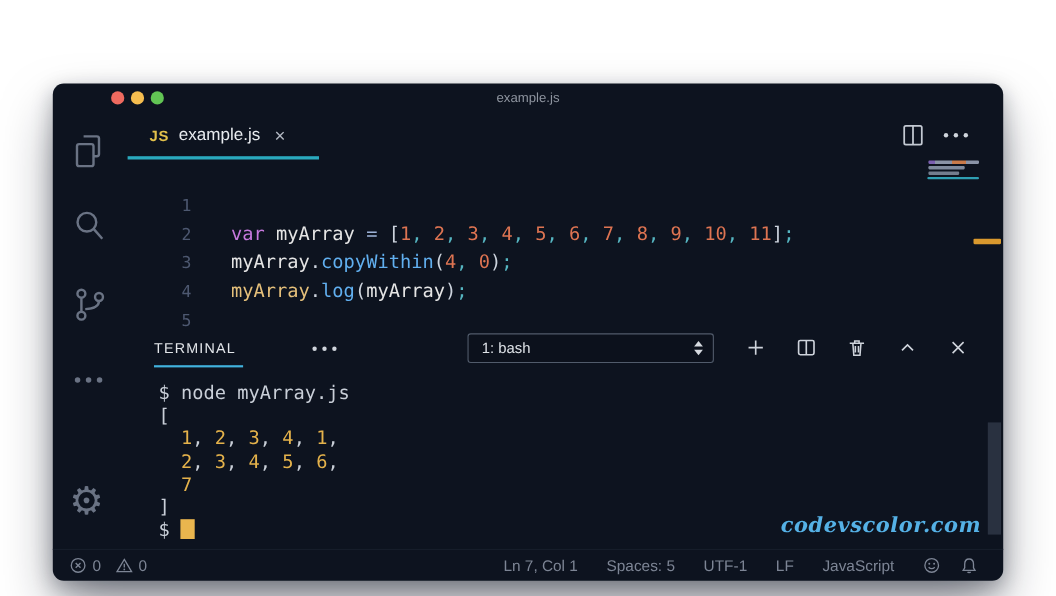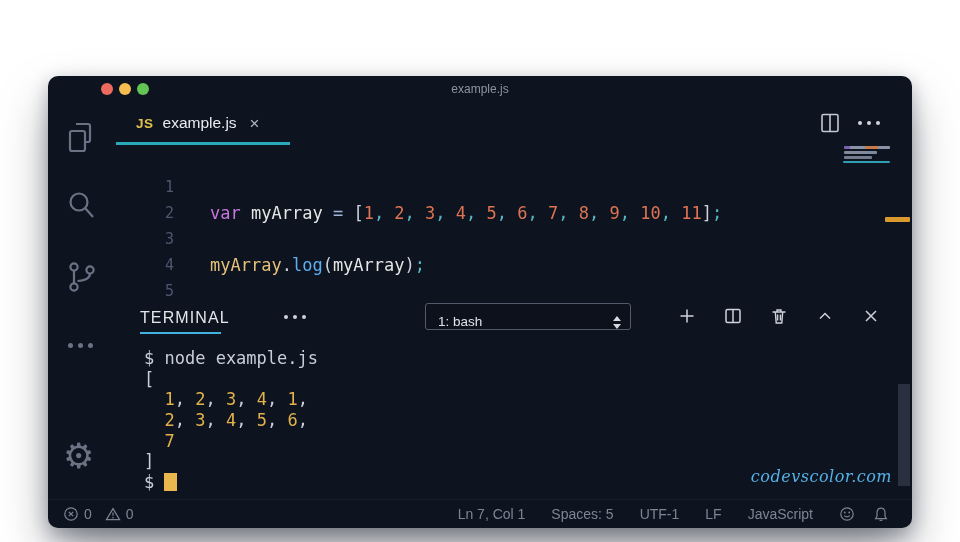--- a/index.html
+++ b/index.html
@@ -39,40 +39,40 @@
   .tok-num{color:#de7452;}
   .tok-punc{color:#56b6c2;}
   .tok-fn{color:#61afef;}
   .tok-obj{color:#e5c07b;}
   .tok-br{color:#ccd3dd;}
   .tok-tfg{color:#c9cfd8;}
   .tok-tnum{color:#e4b24b;}
   .tok-cursor{display:inline-block;width:13px;height:18px;background:#eab64e;vertical-align:-3px;}
 
   
-  .panel-tab{position:absolute;left:92px;top:233px;font-size:16px;letter-spacing:1.1px;color:#e3e6ea;}
+  .panel-tab{position:absolute;left:92px;top:233px;font-size:13px;letter-spacing:1.1px;color:#e3e6ea;}
   .panel-underline{position:absolute;left:92px;top:256px;width:81px;height:2px;background:#41b2dd;}
-  .dd{position:absolute;left:377px;top:227px;width:206px;height:27px;box-sizing:border-box;
-      border:1px solid #515b6b;border-radius:3px;background:#0c111c;display:flex;align-items:flex-end;}
+  .dd{position:absolute;left:377px;top:227px;width:224px;height:27px;box-sizing:border-box;
+      border:1px solid #515b6b;border-radius:3px;background:#0c111c;display:flex;align-items:center;}
   .dd-label{font-size:13.5px;color:#dfe3e8;padding-left:12px;flex:1;}
   .dd-arrows{display:flex;flex-direction:column;gap:3px;padding-right:9px;}
   .dd-arrows b{width:0;height:0;border-left:4px solid transparent;border-right:4px solid transparent;}
   .dd-up{border-bottom:5px solid #d6dae0;}
   .dd-down{border-top:5px solid #d6dae0;}
   .picons{position:absolute;left:629px;top:230px;display:flex;gap:26px;align-items:center;color:#ced3db;}
   .picons .ic{width:20px;height:20px;}
 
   
   .term{position:absolute;left:96px;top:272px;}
   .trow{height:20.7px;font:17px/20.7px "DejaVu Sans Mono",monospace;white-space:pre;}
   .scrollbar{position:absolute;right:2px;top:308px;width:12px;height:102px;background:#293140;}
   .ovr-mark{position:absolute;right:2px;top:141px;width:25px;height:4.5px;background:#d9992e;border-radius:1px;}
 
   .watermark{position:absolute;right:20px;top:391px;font-family:"DejaVu Serif",serif;font-style:italic;
-             font-size:16px;color:#55b1e6;letter-spacing:.5px;}
+             font-size:19px;color:#55b1e6;letter-spacing:.5px;font-weight:bold;}
 
   
   .status{position:absolute;left:0;bottom:0;width:100%;height:29px;box-sizing:border-box;
           display:flex;align-items:center;padding:0 23px 0 15px;color:#7d8595;font-size:14px;
           border-top:1px solid #161d2a;}
   .status .grp-l{display:flex;align-items:center;gap:5px;}
   .status .grp-r{margin-left:auto;display:flex;align-items:flex-end;gap:26px;}
   .sic{width:16px;height:16px;display:block;}
 
   
@@ -139,20 +139,21 @@
 
     <div class="ovr-mark"></div>
 
     <div class="abs" style="left:0;top:70px;width:864px;height:150px;">
       <div class="code-row" style="top:2px;">
         <span class="ln">1</span>
         <span class="code"><span class="tok tok-kw">var</span><span class="tok tok-fg"> </span><span class="tok tok-fg">myArray</span><span class="tok tok-fg"> </span><span class="tok tok-op">=</span><span class="tok tok-fg"> </span><span class="tok tok-br">[</span><span class="tok tok-num">1</span><span class="tok tok-punc">, </span><span class="tok tok-num">2</span><span class="tok tok-punc">, </span><span class="tok tok-num">3</span><span class="tok tok-punc">, </span><span class="tok tok-num">4</span><span class="tok tok-punc">, </span><span class="tok tok-num">5</span><span class="tok tok-punc">, </span><span class="tok tok-num">6</span><span class="tok tok-punc">, </span><span class="tok tok-num">7</span><span class="tok tok-punc">, </span><span class="tok tok-num">8</span><span class="tok tok-punc">, </span><span class="tok tok-num">9</span><span class="tok tok-punc">, </span><span class="tok tok-num">10</span><span class="tok tok-punc">, </span><span class="tok tok-num">11</span><span class="tok tok-br">]</span><span class="tok tok-punc">;</span></span>
       </div>
       <div class="code-row" style="top:28px;">
         <span class="ln">2</span>
+        <span class="code"><span class="tok tok-fg">myArray</span><span class="tok tok-br">.</span><span class="tok tok-fn">copyWithin</span><span class="tok tok-br">(</span><span class="tok tok-num">4</span><span class="tok tok-punc">, </span><span class="tok tok-num">0</span><span class="tok tok-br">)</span><span class="tok tok-punc">;</span></span>
       </div>
       <div class="code-row" style="top:54px;">
         <span class="ln">3</span>
         <span class="code"><span class="tok tok-obj">myArray</span><span class="tok tok-br">.</span><span class="tok tok-fn">log</span><span class="tok tok-br">(</span><span class="tok tok-fg">myArray</span><span class="tok tok-br">)</span><span class="tok tok-punc">;</span></span>
       </div>
       <div class="code-row" style="top:80px;">
         <span class="ln">4</span>
         <span class="code"></span>
       </div>
       <div class="code-row" style="top:106px;">
@@ -190,21 +191,21 @@
       </svg>
       <svg class="ic" viewBox="0 0 20 20">
         <path d="M5 12.5 L10 7.5 L15 12.5" stroke="currentColor" stroke-width="1.5" fill="none"></path>
       </svg>
       <svg class="ic" viewBox="0 0 20 20">
         <path d="M5 5 L15 15 M15 5 L5 15" stroke="currentColor" stroke-width="1.5" fill="none"></path>
       </svg>
     </div>
 
     <div class="term">
-      <div class="trow"><span class="tok tok-tfg">$ node example.js</span></div>
+      <div class="trow"><span class="tok tok-tfg">$ node myArray.js</span></div>
       <div class="trow"><span class="tok tok-tfg">[</span></div>
       <div class="trow"><span class="tok tok-tfg">  </span><span class="tok tok-tnum">1</span><span class="tok tok-tfg">, </span><span class="tok tok-tnum">2</span><span class="tok tok-tfg">, </span><span class="tok tok-tnum">3</span><span class="tok tok-tfg">, </span><span class="tok tok-tnum">4</span><span class="tok tok-tfg">, </span><span class="tok tok-tnum">1</span><span class="tok tok-tfg">,</span></div>
       <div class="trow"><span class="tok tok-tfg">  </span><span class="tok tok-tnum">2</span><span class="tok tok-tfg">, </span><span class="tok tok-tnum">3</span><span class="tok tok-tfg">, </span><span class="tok tok-tnum">4</span><span class="tok tok-tfg">, </span><span class="tok tok-tnum">5</span><span class="tok tok-tfg">, </span><span class="tok tok-tnum">6</span><span class="tok tok-tfg">,</span></div>
       <div class="trow"><span class="tok tok-tfg">  </span><span class="tok tok-tnum">7</span></div>
       <div class="trow"><span class="tok tok-tfg">]</span></div>
       <div class="trow"><span class="tok tok-tfg">$ </span><span class="tok tok-cursor"></span></div>
     </div>
 
     <div class="scrollbar"></div>
 

